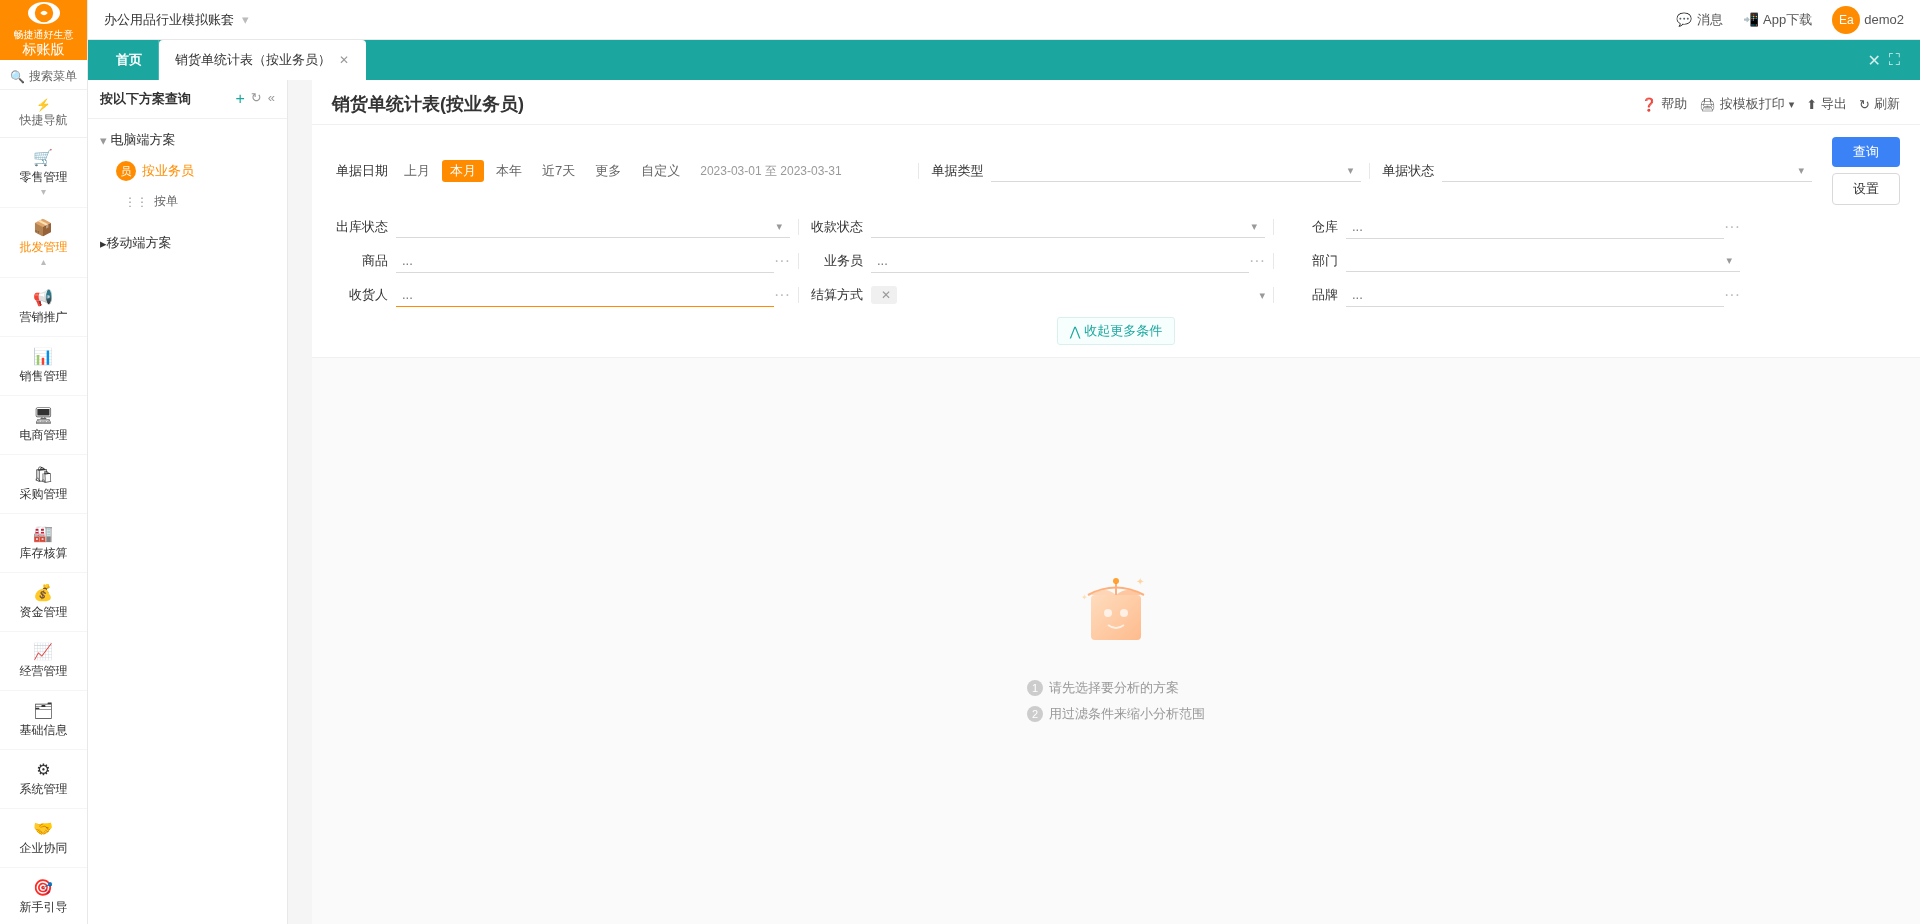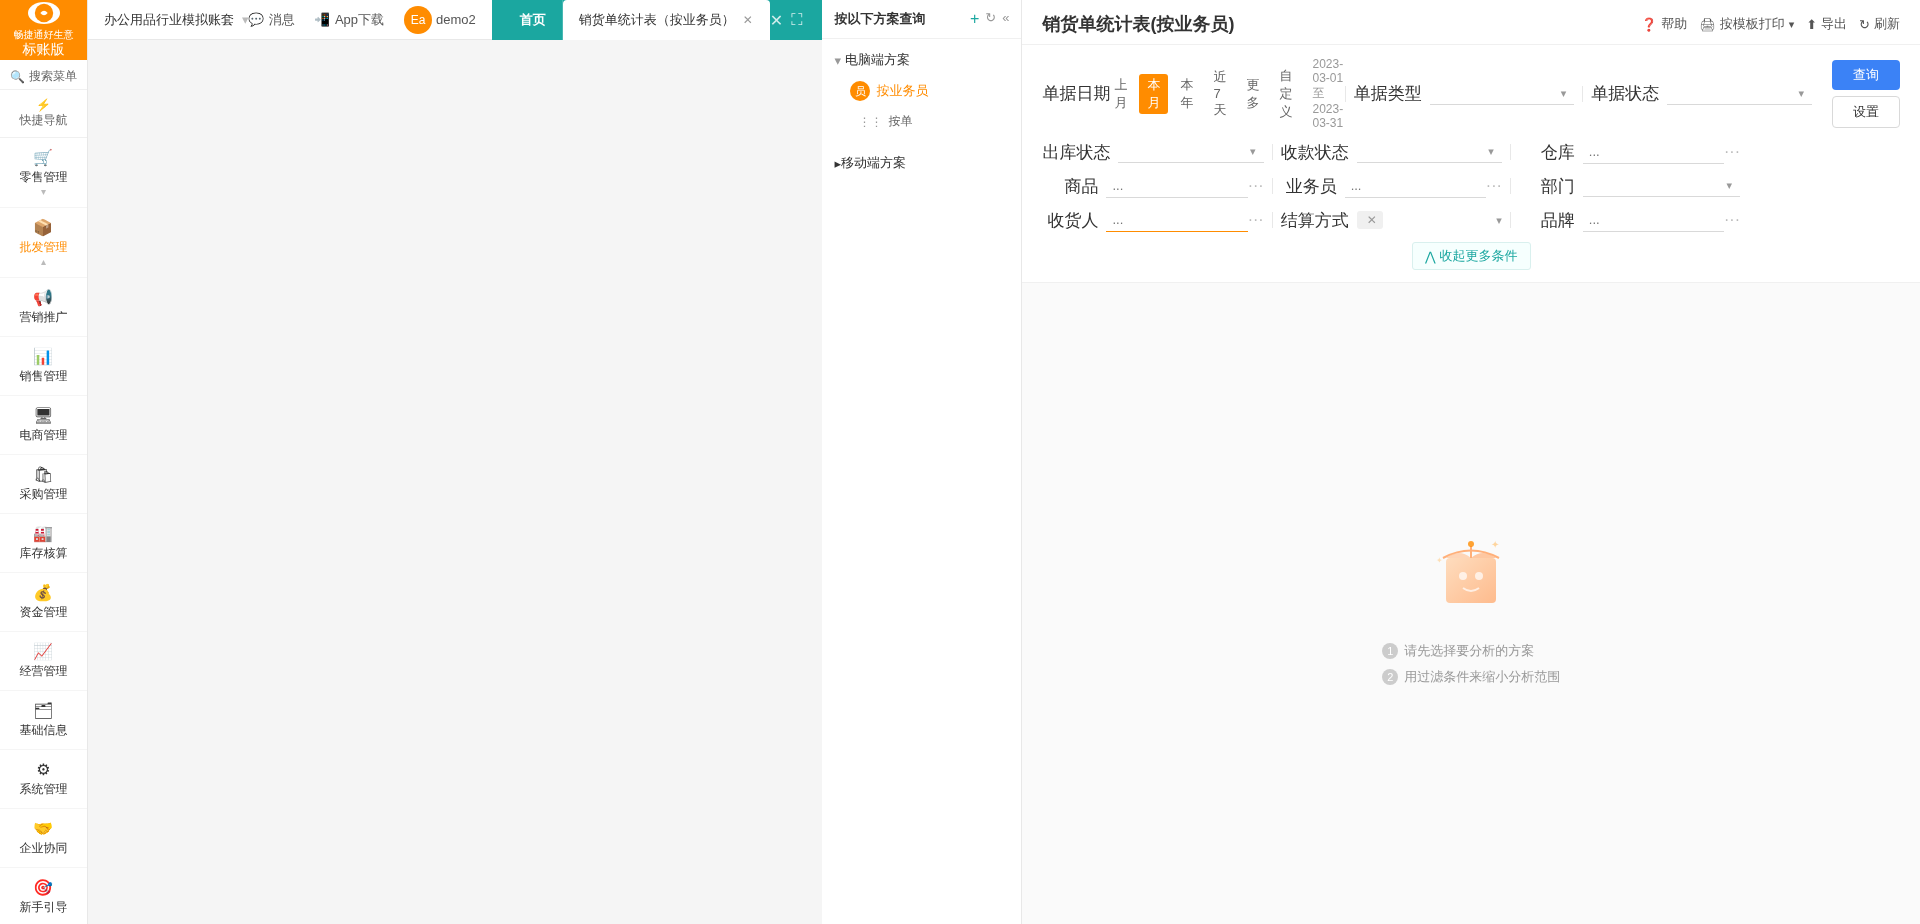--- a/index.html
+++ b/index.html
@@ -58,21 +58,21 @@
       padding: 8px 4px;
       display: flex; flex-direction: column; align-items: center; justify-content: center;
       cursor: pointer; font-size: 12px; color: #666;
       border-bottom: 1px solid #f0f0f0;
     }
 
     
     .main {
       flex: 1;
       display: flex;
-      flex-direction: row;
+      flex-direction: column;
       height: 100%;
       overflow: hidden;
     }
 
     
     .top-header {
       height: 40px;
       background: #fff;
       border-bottom: 1px solid #e8e8e8;
       display: flex;
@@ -121,20 +121,21 @@
     }
     .tab-bar-right-btn {
       color: rgba(255,255,255,0.8); cursor: pointer; font-size: 16px;
     }
 
     
     .content {
       flex: 1;
       display: flex;
       overflow: hidden;
+      gap: 24px;
     }
 
     
     .left-panel {
       width: 200px;
       background: #fff;
       border-right: 1px solid #e8e8e8;
       flex-shrink: 0;
       overflow-y: auto;
     }
@@ -196,21 +197,21 @@
       border-bottom: 1px solid #f0f0f0;
       flex-shrink: 0;
     }
     .filter-row {
       display: flex; align-items: center; margin-bottom: 10px; gap: 0;
     }
     .filter-item {
       display: flex; align-items: center; flex: 1; min-width: 0;
     }
     .filter-label {
-      font-size: 17px; color: #333; white-space: nowrap; margin-right: 8px; min-width: 56px; text-align: right;
+      font-size: 13px; color: #333; white-space: nowrap; margin-right: 8px; min-width: 56px; text-align: right;
     }
     .filter-input {
       flex: 1; border: none; border-bottom: 1px solid #d9d9d9;
       padding: 4px 6px; font-size: 13px; outline: none; min-width: 0;
       background: transparent;
     }
     .filter-input.active-bottom { border-bottom-color: #ff8c00; }
     .filter-select {
       flex: 1; display: flex; align-items: center; justify-content: space-between;
       border: 1px solid #d9d9d9; border-radius: 4px; padding: 4px 8px; cursor: pointer;

